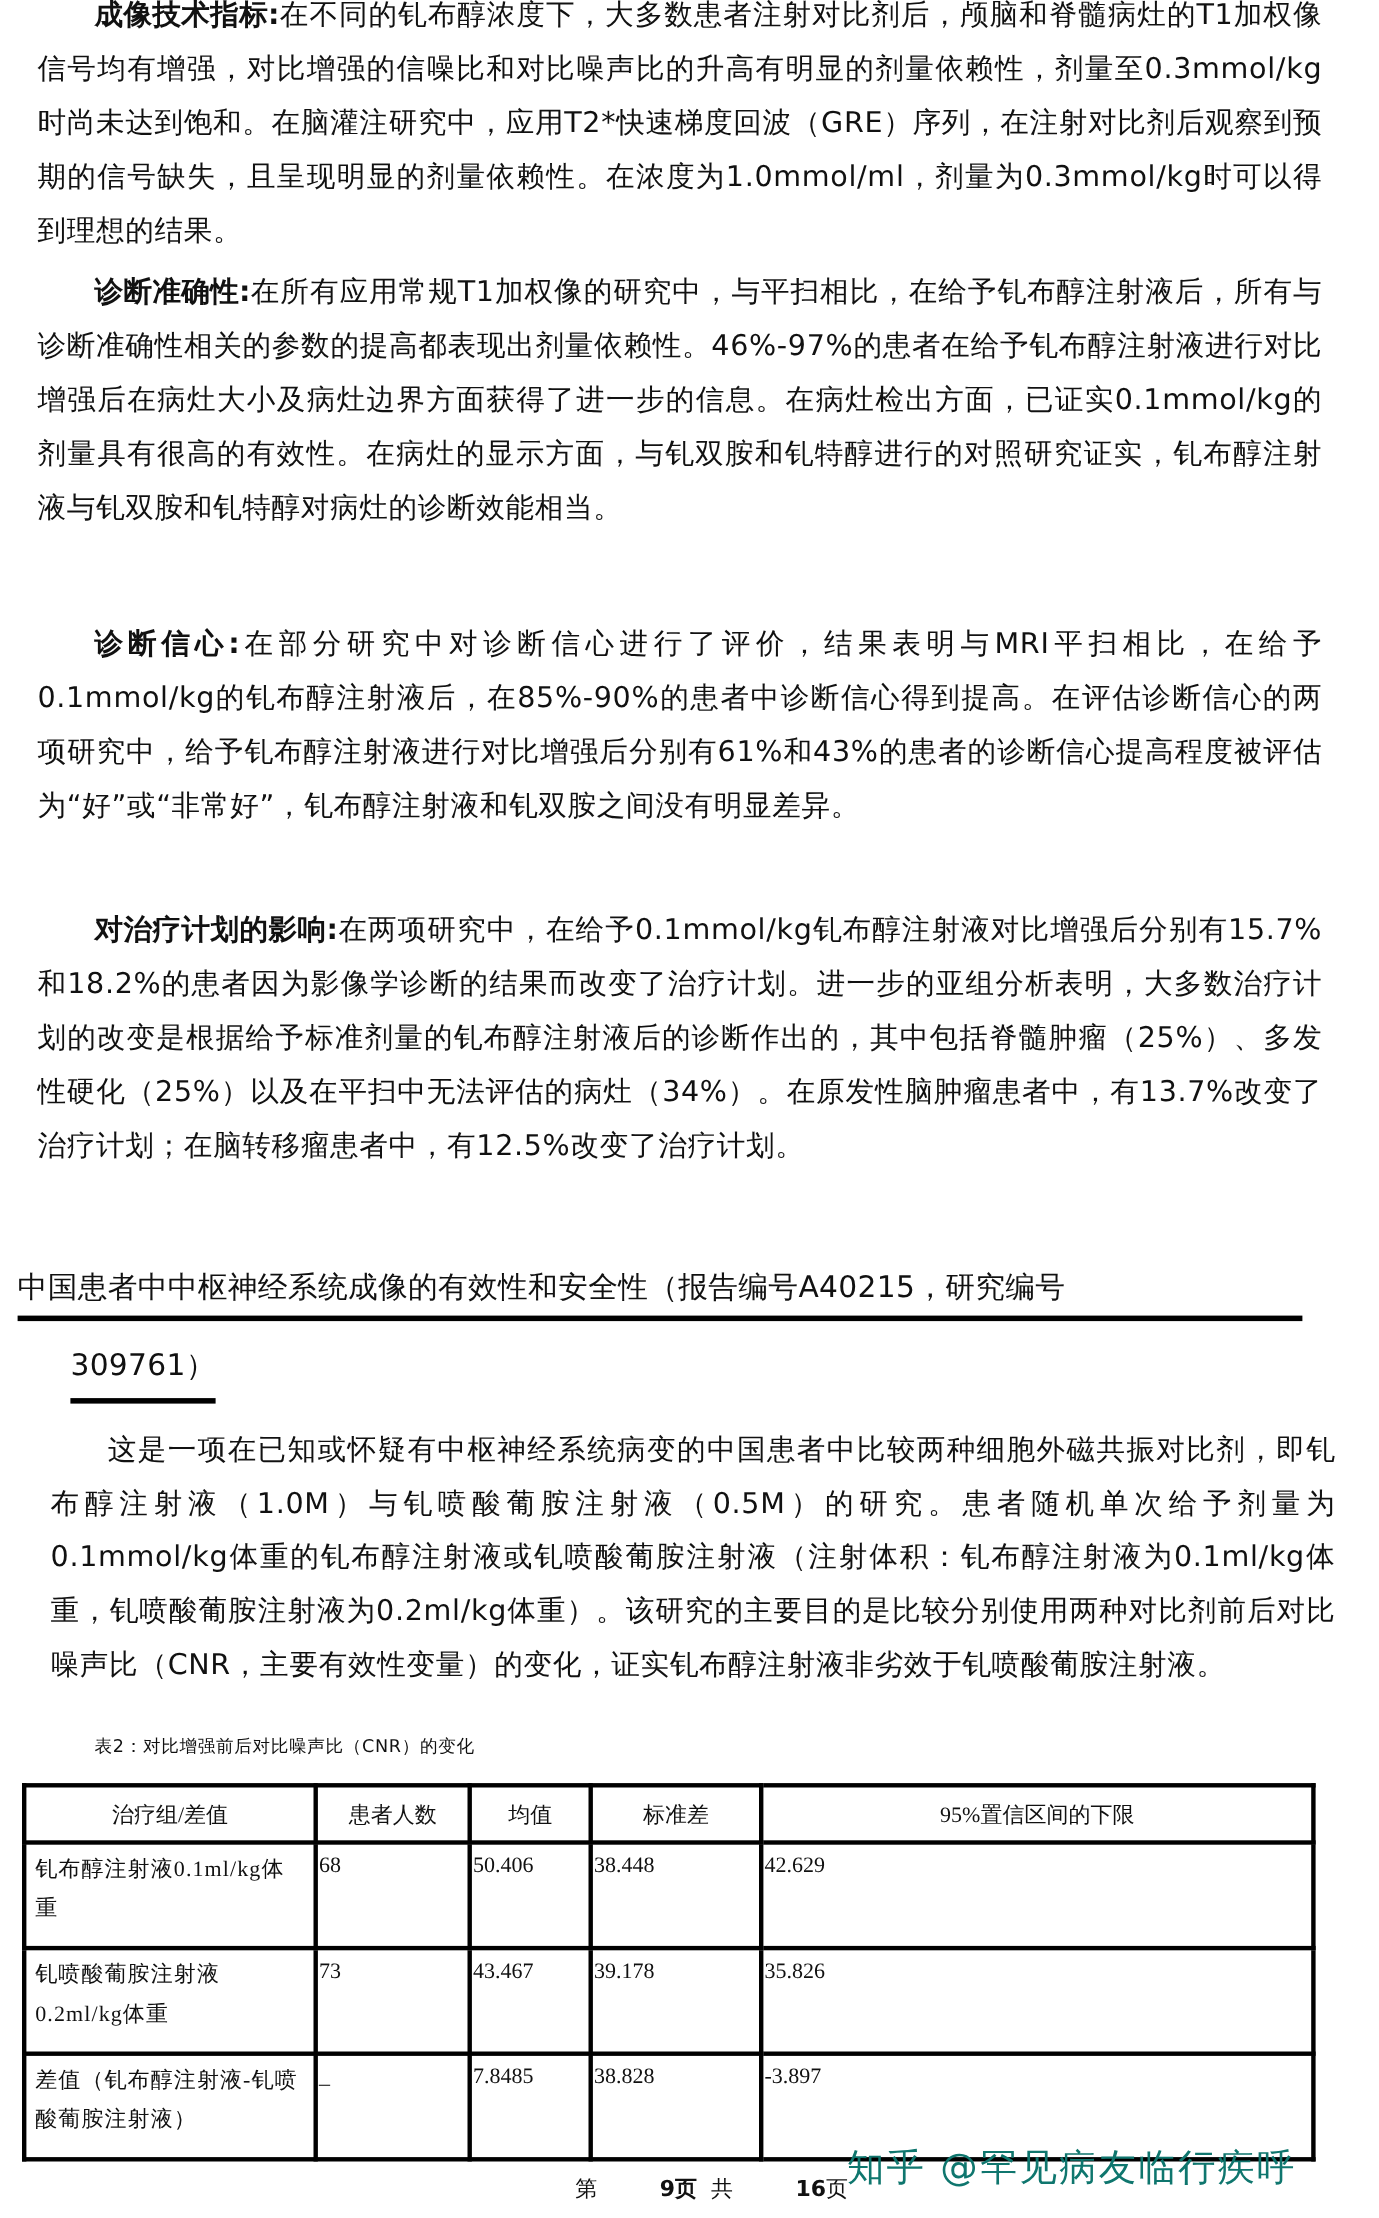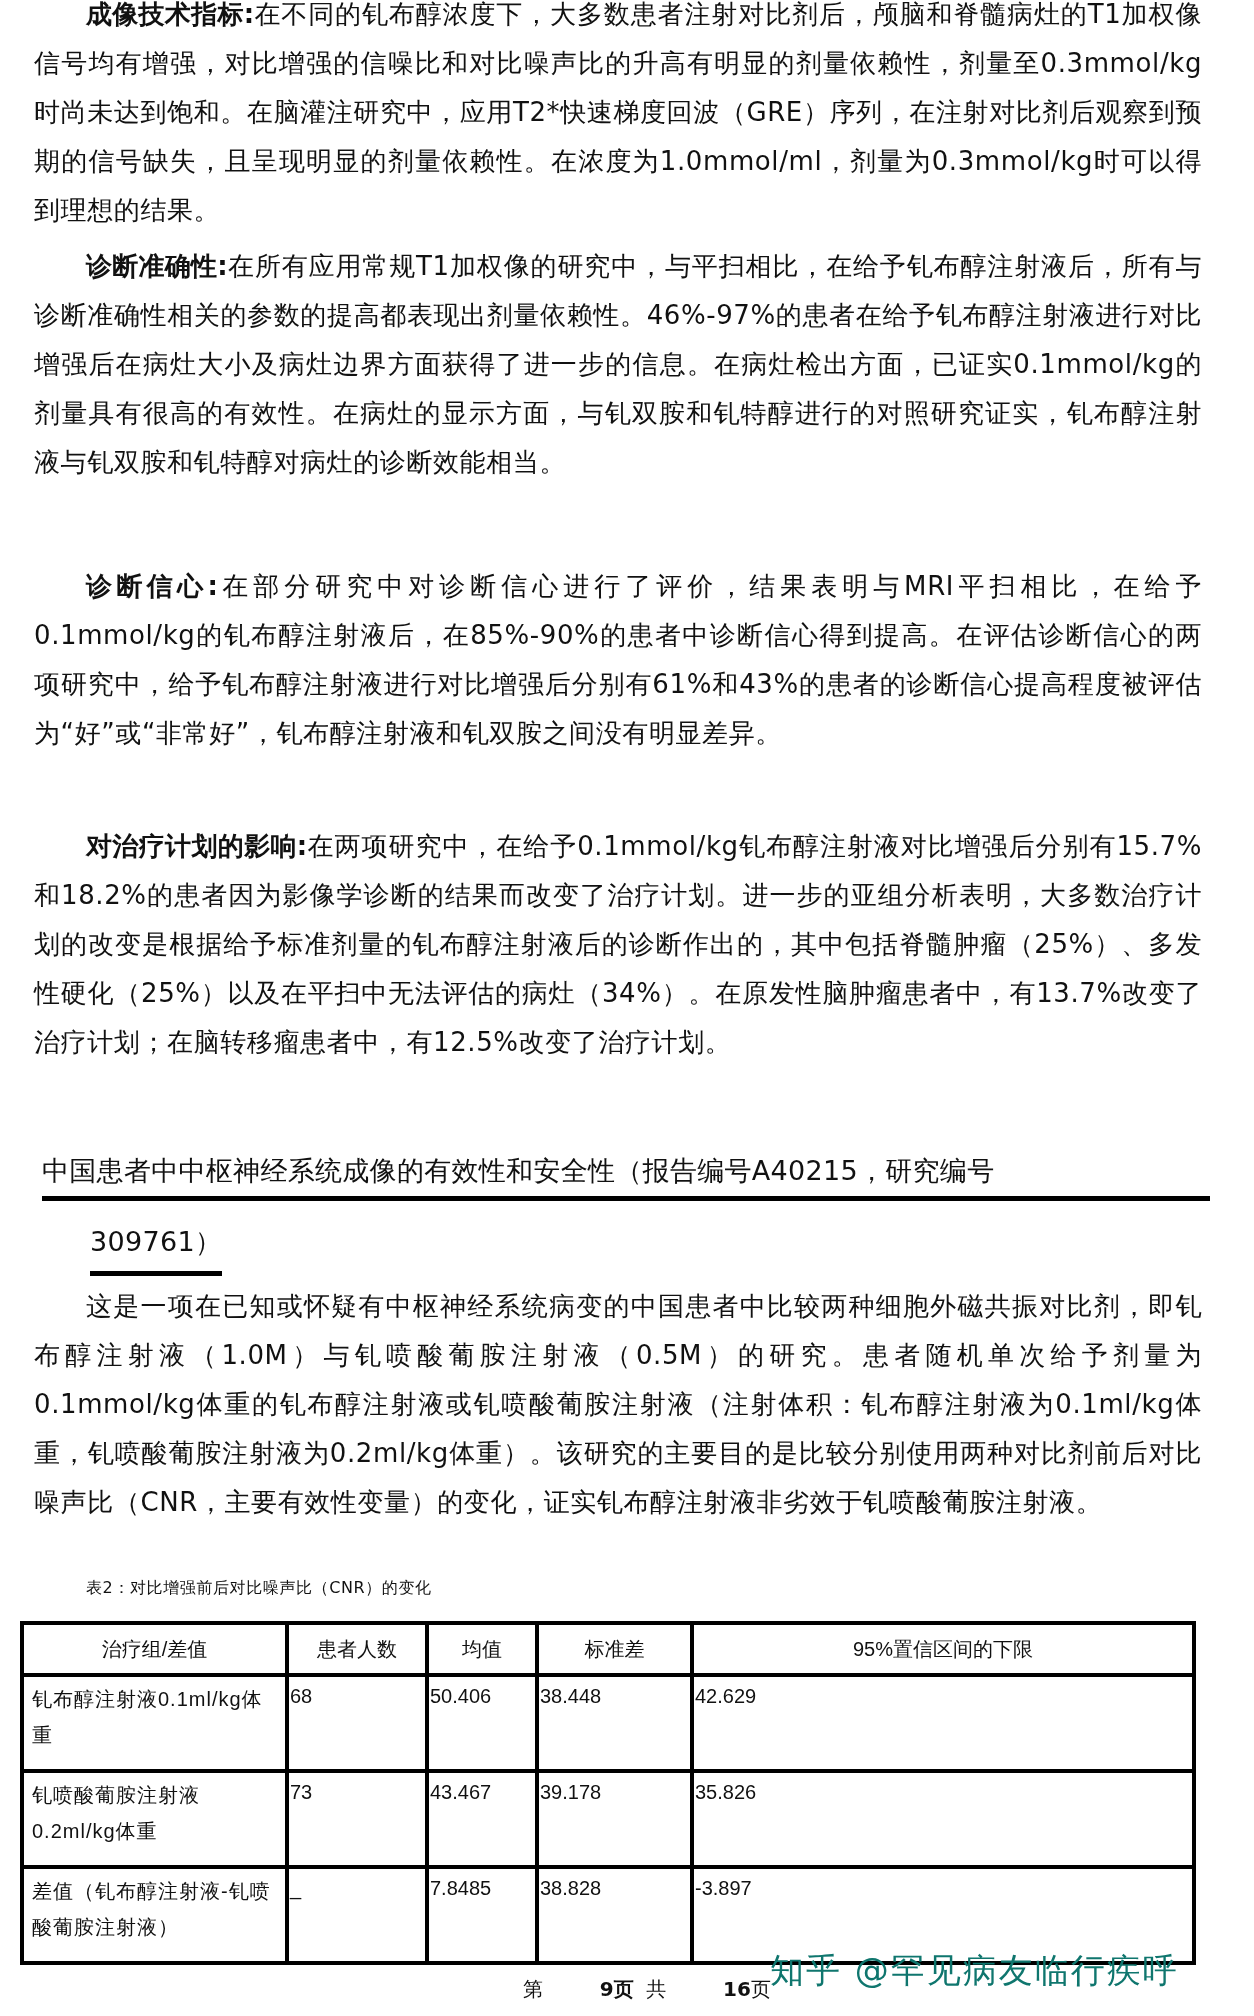--- a/index.html
+++ b/index.html
@@ -11,33 +11,33 @@
   .page { position: absolute; left: 0; top: 0; width: 1254px; height: 2016px; }
   .para {
     position: absolute; left: 34px; width: 1168px;
     font-size: 26px; line-height: 49px;
     text-align: justify; text-align-last: left;
     letter-spacing: 0.6px;
   }
   .para .lead { font-weight: bold; letter-spacing: 0; }
   .indent { text-indent: 52px; }
   .section-title {
-    position: absolute; left: 42px; width: 1168px;
+    position: absolute; left: 16px; width: 1168px;
     font-size: 27px; line-height: 58px; letter-spacing: 0.3px;
   }
   .section-title .line1 { display:block; border-bottom: 5px solid #000; height: 54px; }
   .section-title .line2 { display:inline-block; border-bottom: 5px solid #000; line-height: 58px; margin-top: 12px; margin-left: 48px; }
   .caption {
     position: absolute; left: 86px; top: 1578px;
     font-size: 16px; letter-spacing: 0.6px;
   }
   table.data {
     position: absolute; left: 20px; top: 1621px; width: 1176px;
     border-collapse: collapse; font-size: 20px;
-    font-family: Liberation Sans, sans-serif;
+    font-family: Liberation Serif, serif;
   }
   table.data th, table.data td {
     border: 4px solid #000; vertical-align: top;
   }
   table.data th { font-weight: normal; height: 46px; vertical-align: middle; text-align: center; }
   table.data td { height: 83px; padding-top: 8px; text-align: left; }
   table.data td.group { text-align: left; padding-left: 8px; padding-right: 6px; line-height: 36px; padding-top: 4px; letter-spacing: 1px; }
   .footer {
     position: absolute; top: 1976px; left: 523px;
     font-size: 20px; font-family: "DejaVu Sans", sans-serif;
@@ -60,21 +60,21 @@
 
   <p class="para indent" style="top:562px;margin:0;"><span class="lead">诊断信心:</span><span>在部分研究中对诊断信心进行了评价，结果表明与MRI平扫相比，在给予0.1mmol/kg的钆布醇注射液后，在85%-90%的患者中诊断信心得到提高。在评估诊断信心的两项研究中，给予钆布醇注射液进行对比增强后分别有61%和43%的患者的诊断信心提高程度被评估为“好”或“非常好”，钆布醇注射液和钆双胺之间没有明显差异。</span></p>
 
   <p class="para indent" style="top:822px;margin:0;"><span class="lead">对治疗计划的影响:</span><span>在两项研究中，在给予0.1mmol/kg钆布醇注射液对比增强后分别有15.7%和18.2%的患者因为影像学诊断的结果而改变了治疗计划。进一步的亚组分析表明，大多数治疗计划的改变是根据给予标准剂量的钆布醇注射液后的诊断作出的，其中包括脊髓肿瘤（25%）、多发性硬化（25%）以及在平扫中无法评估的病灶（34%）。在原发性脑肿瘤患者中，有13.7%改变了治疗计划；在脑转移瘤患者中，有12.5%改变了治疗计划。</span></p>
 
   <div class="section-title" style="top:1142px;">
     <span class="line1">中国患者中中枢神经系统成像的有效性和安全性（报告编号A40215，研究编号</span>
     <span class="line2">309761）</span>
   </div>
 
-  <p class="para indent" style="top:1282px;margin:0;">这是一项在已知或怀疑有中枢神经系统病变的中国患者中比较两种细胞外磁共振对比剂，即钆布醇注射液（1.0M）与钆喷酸葡胺注射液（0.5M）的研究。患者随机单次给予剂量为0.1mmol/kg体重的钆布醇注射液或钆喷酸葡胺注射液（注射体积：钆布醇注射液为0.1ml/kg体重，钆喷酸葡胺注射液为0.2ml/kg体重）。该研究的主要目的是比较分别使用两种对比剂前后对比噪声比（CNR，主要有效性变量）的变化，证实钆布醇注射液非劣效于钆喷酸葡胺注射液。</p>
+  <p class="para indent" style="top:1282px;margin:12px;">这是一项在已知或怀疑有中枢神经系统病变的中国患者中比较两种细胞外磁共振对比剂，即钆布醇注射液（1.0M）与钆喷酸葡胺注射液（0.5M）的研究。患者随机单次给予剂量为0.1mmol/kg体重的钆布醇注射液或钆喷酸葡胺注射液（注射体积：钆布醇注射液为0.1ml/kg体重，钆喷酸葡胺注射液为0.2ml/kg体重）。该研究的主要目的是比较分别使用两种对比剂前后对比噪声比（CNR，主要有效性变量）的变化，证实钆布醇注射液非劣效于钆喷酸葡胺注射液。</p>
 
   <div class="caption">表2：对比增强前后对比噪声比（CNR）的变化</div>
 
   <table class="data">
     <colgroup>
       <col style="width:265px">
         <col style="width:140px">
         <col style="width:110px">
         <col style="width:155px">
         <col>

